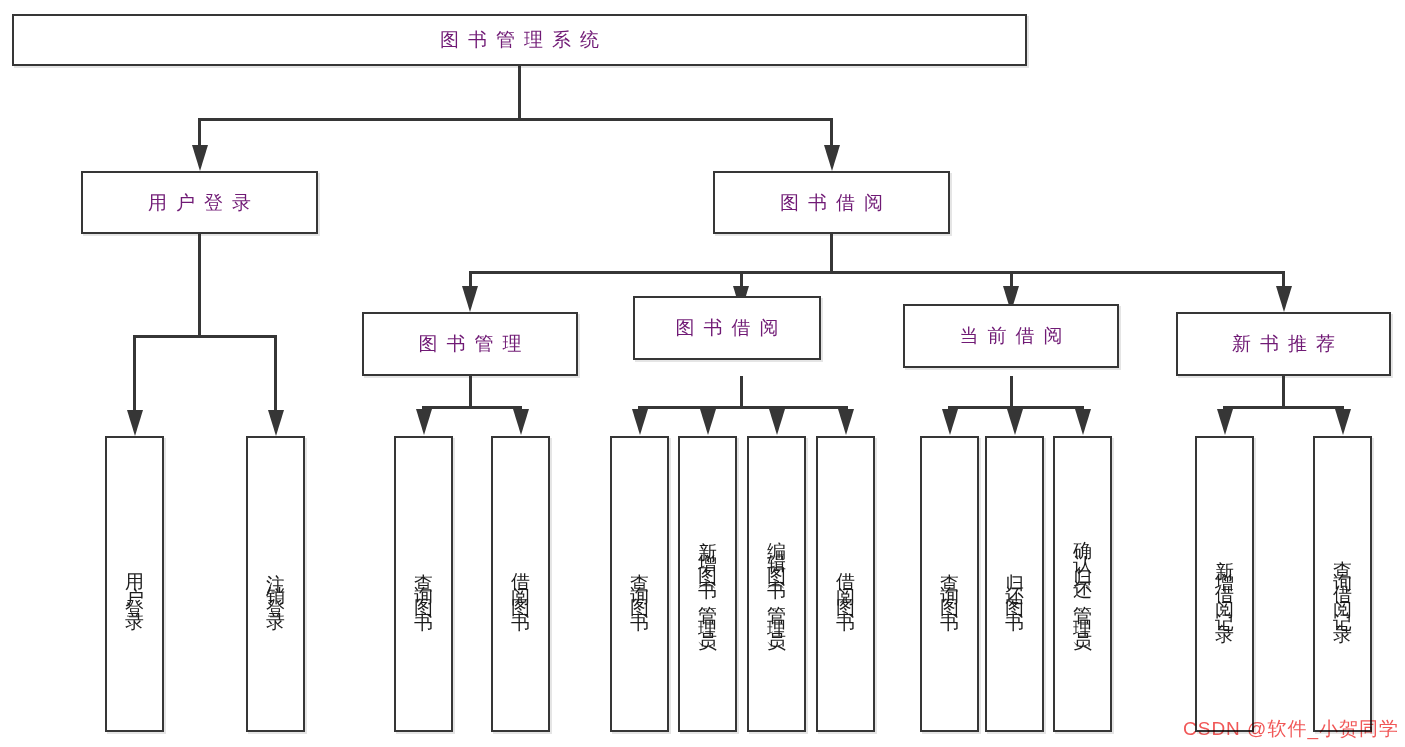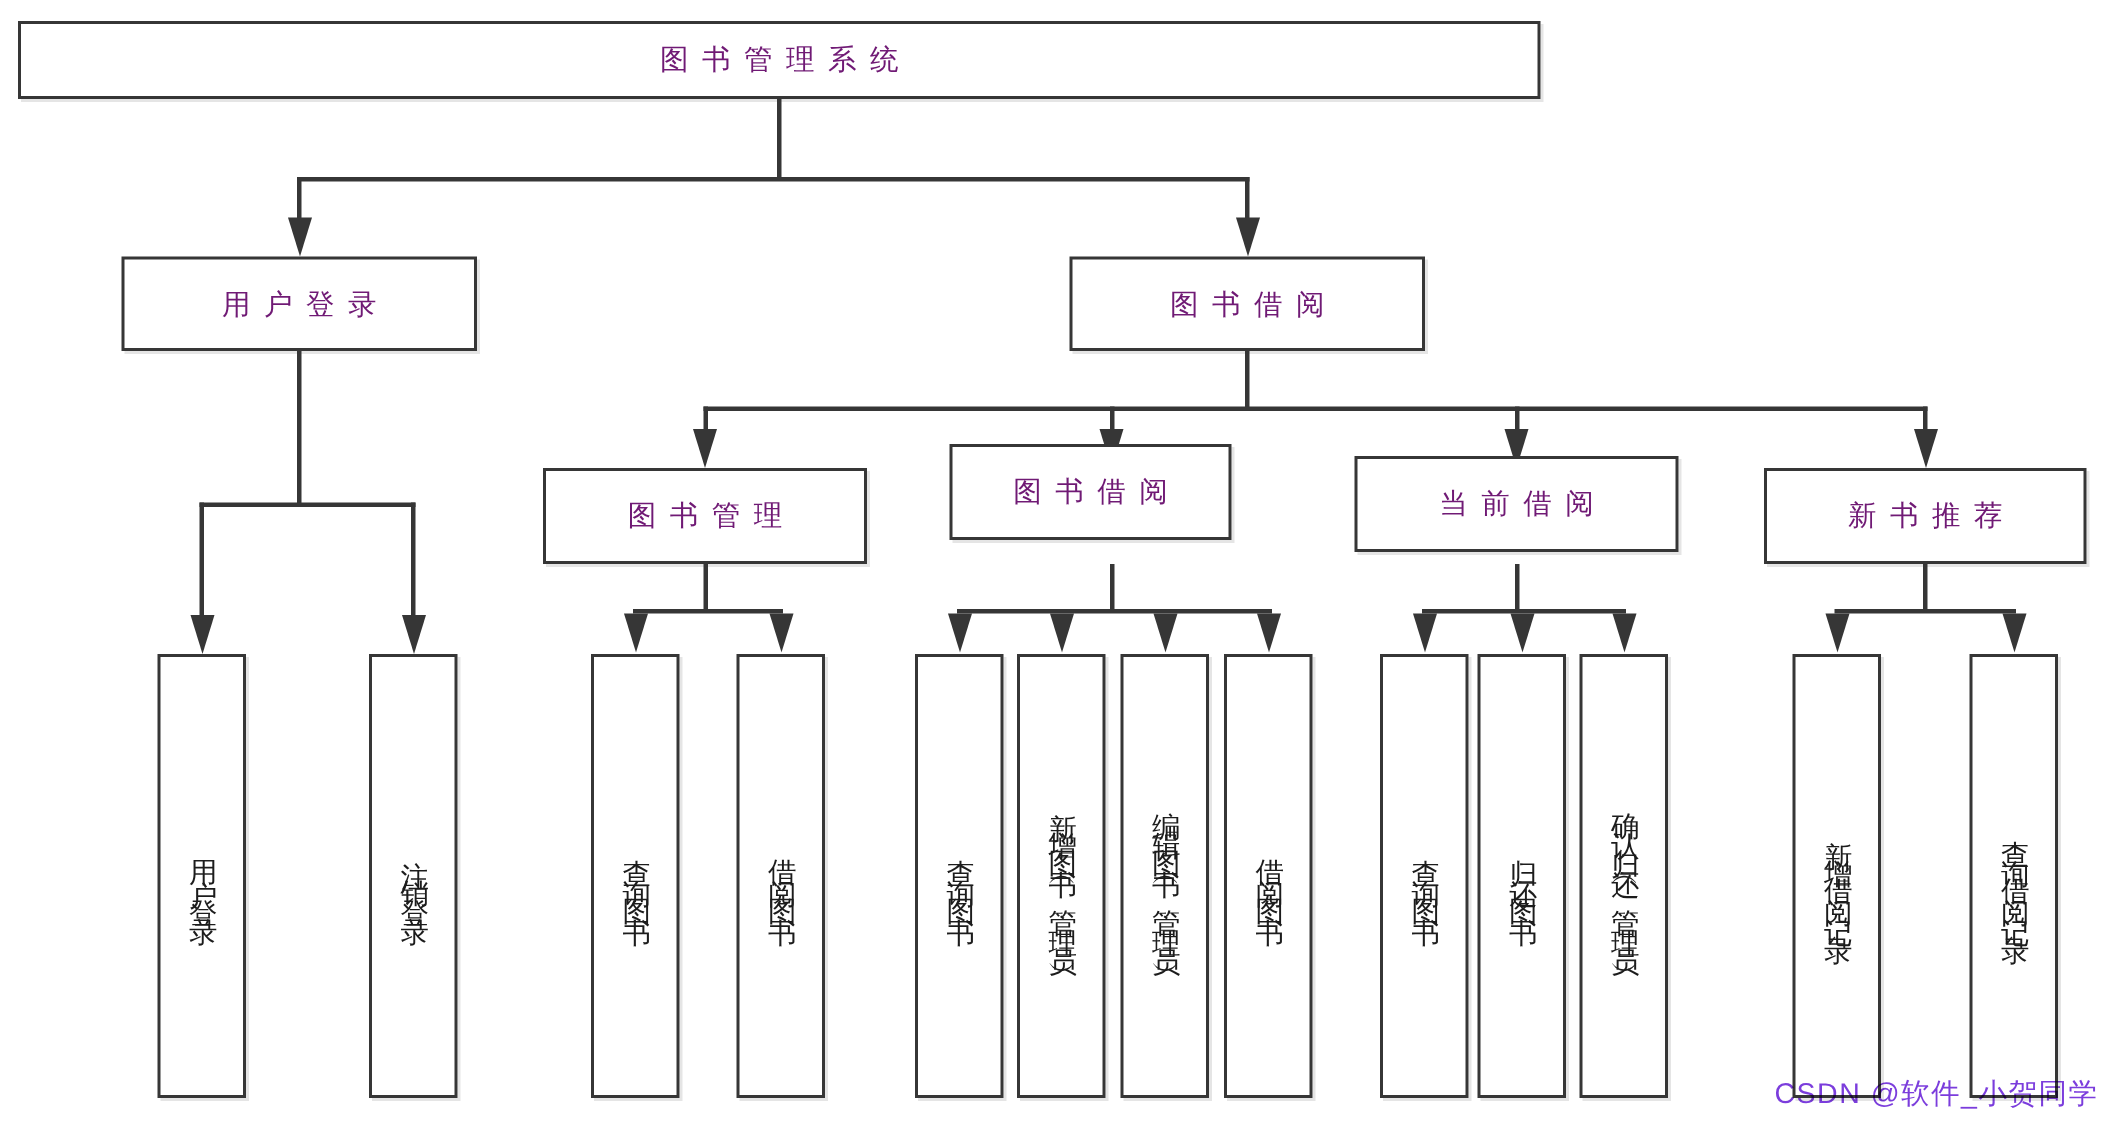--- a/index.html
+++ b/index.html
@@ -23,21 +23,21 @@
   
   .ln{position:absolute;background:#363636;}
   
   .ar{
     position:absolute;width:0;height:0;
     border-left:8px solid transparent;border-right:8px solid transparent;
     border-top:26px solid #363636;
   }
   .watermark{
     position:absolute;left:1183px;top:716px;font-size:19px;letter-spacing:1px;
-    color:#6d28d9;opacity:0.9;mix-blend-mode:multiply;white-space:nowrap;z-index:10;
+    color:#ef4444;opacity:0.9;mix-blend-mode:multiply;white-space:nowrap;z-index:10;
   }
 </style>
 </head>
 <body>
 
 <div class="canvas">
 
   <div class="bx" style="left:12px;top:14px;width:1015px;height:52px">
     <span>图书管理系统</span>
   </div>

